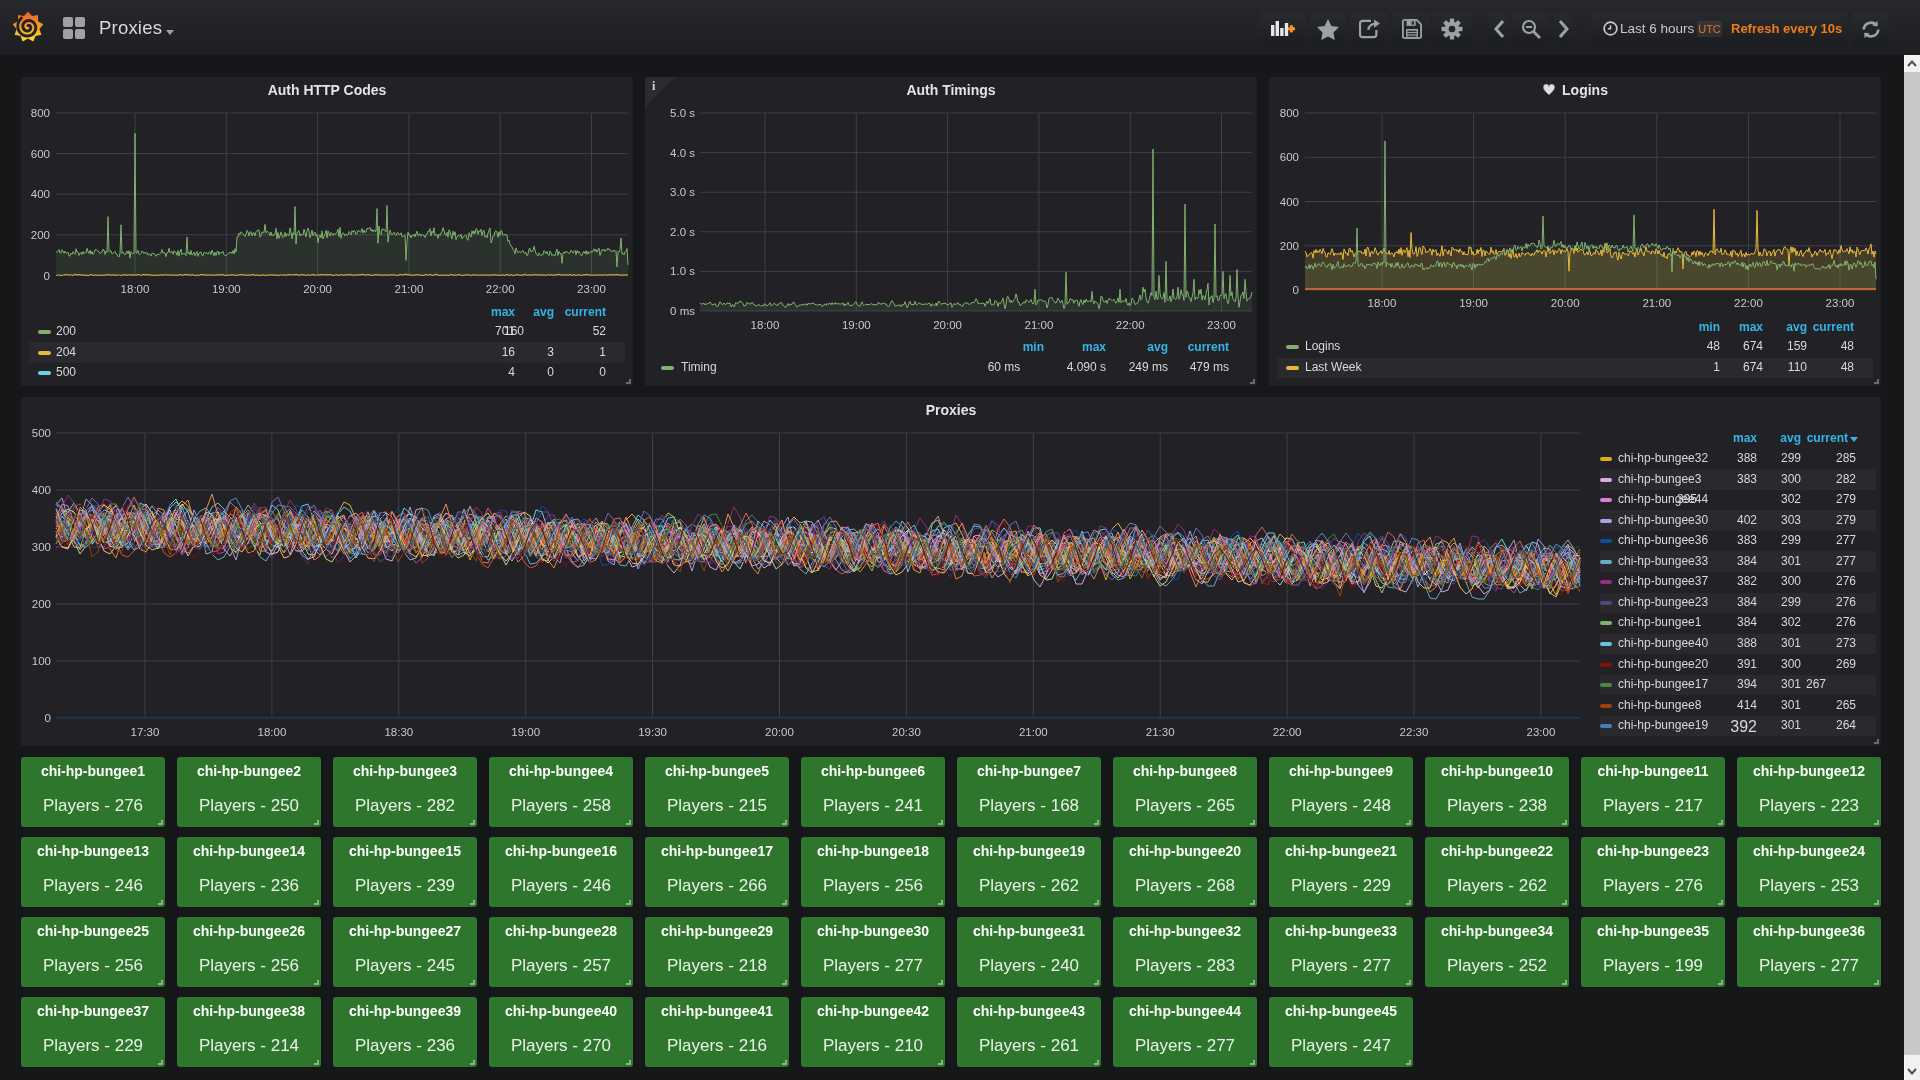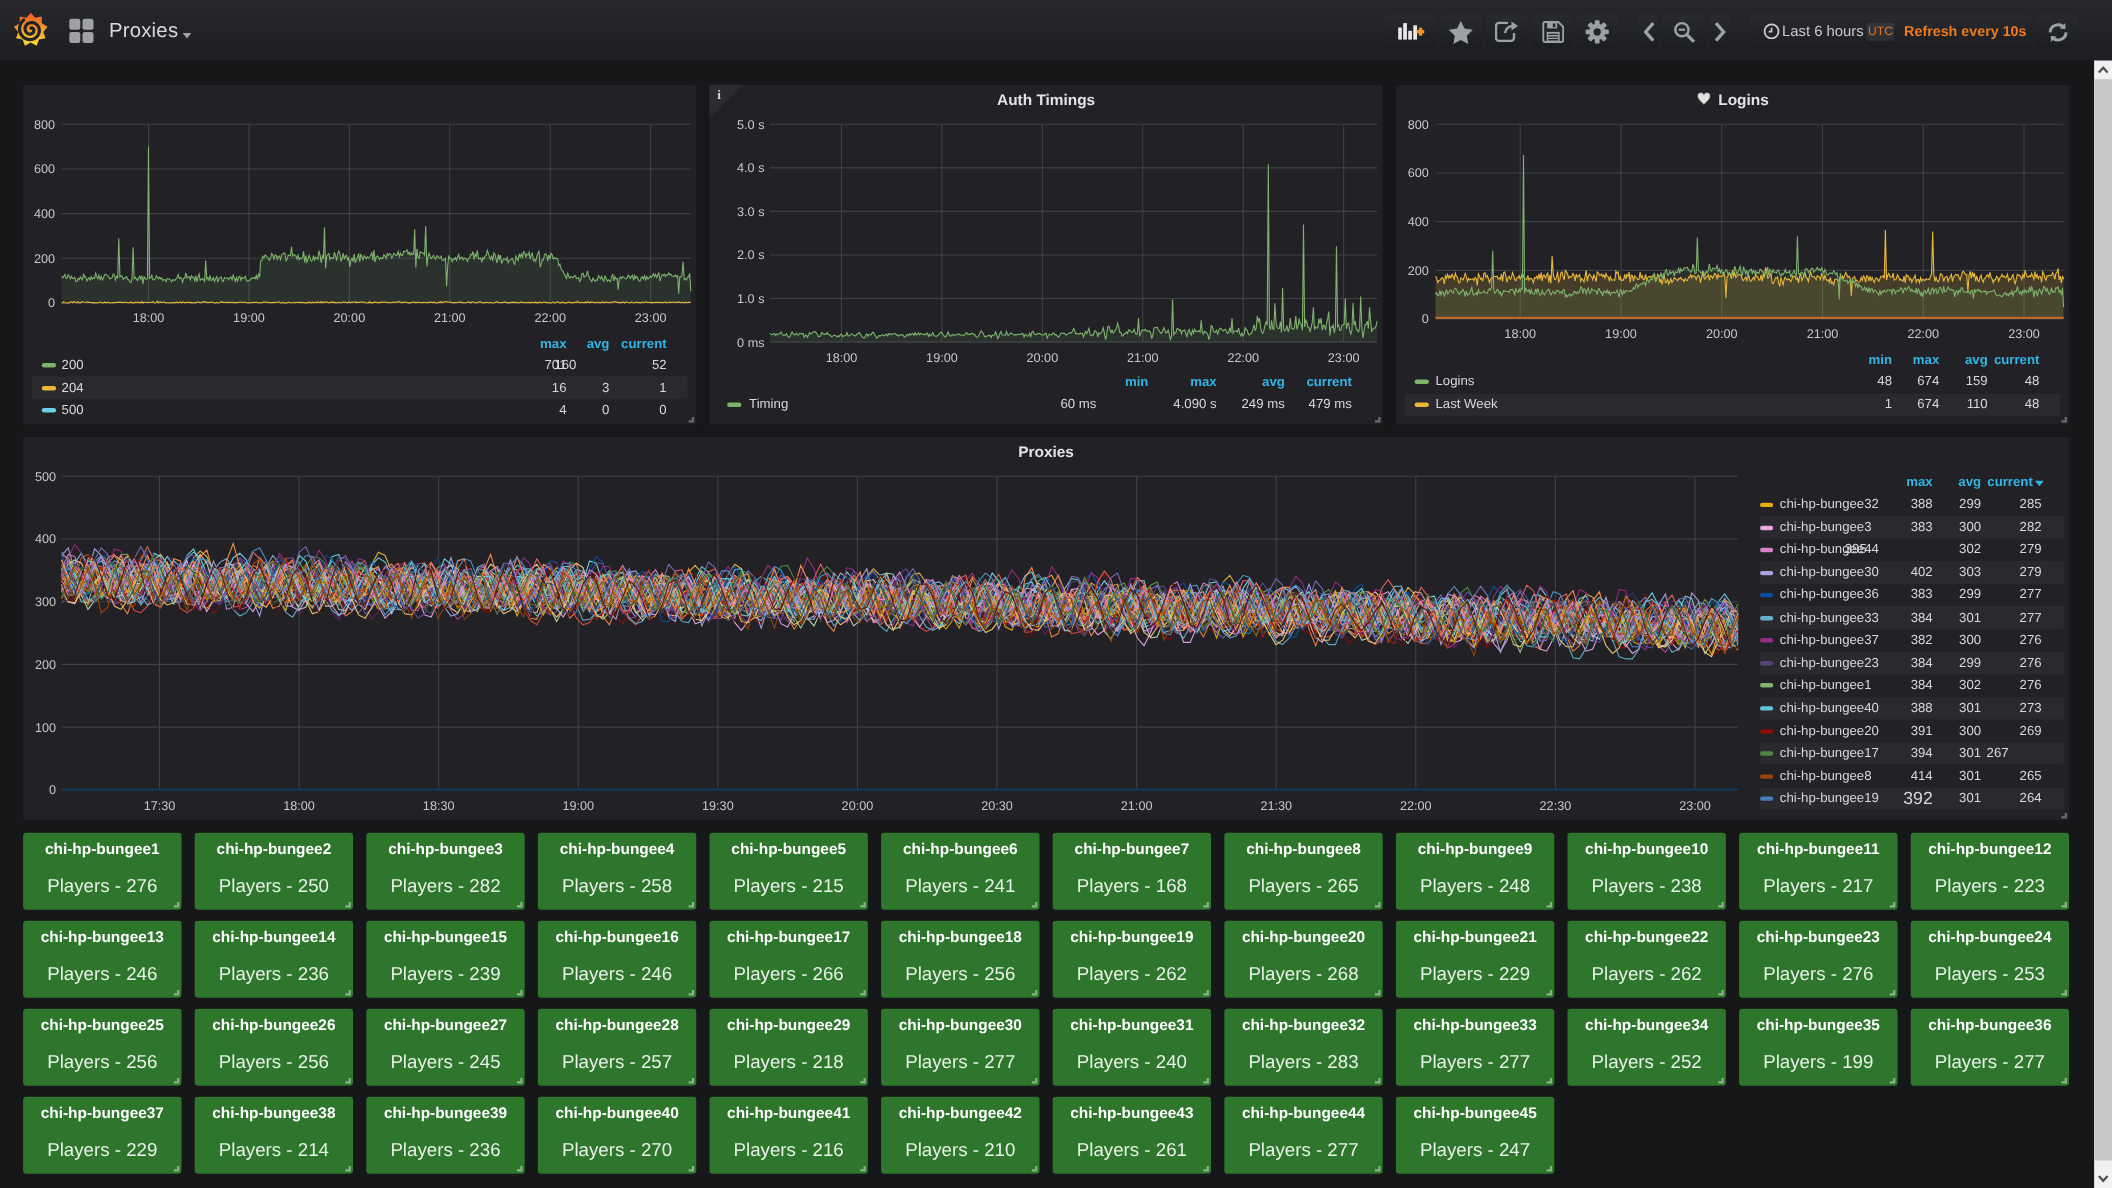--- a/index.html
+++ b/index.html
@@ -120,20 +120,21 @@
       <svg width="20" height="19" viewBox="0 0 22 20">
         <path d="M3 10 a8 8 0 0 1 14.5 -4.2" fill="none" stroke="#9da0a5" stroke-width="2.9"></path>
         <path d="M19 10 a8 8 0 0 1 -14.5 4.2" fill="none" stroke="#9da0a5" stroke-width="2.9"></path>
         <path d="M18.2 0.5 L18.2 6.5 L12.5 6 z" fill="#9da0a5"></path>
         <path d="M3.8 19.5 L3.8 13.5 L9.5 14 z" fill="#9da0a5"></path>
       </svg>
     </div>
 </div>
 
 <div class="panel" style="left:21px;top:77px;width:612px;height:309px">
+<div class="ptitle">Auth HTTP Codes</div>
 <svg width="612" height="309" style="position:absolute;left:0;top:0">
       <line x1="35" y1="36" x2="607" y2="36" stroke="#3f4147" stroke-width="1"></line>
       <line x1="35" y1="76.6" x2="607" y2="76.6" stroke="#3f4147" stroke-width="1"></line>
       <line x1="35" y1="117.2" x2="607" y2="117.2" stroke="#3f4147" stroke-width="1"></line>
       <line x1="35" y1="157.8" x2="607" y2="157.8" stroke="#3f4147" stroke-width="1"></line>
       <line x1="35" y1="198.5" x2="607" y2="198.5" stroke="#3f4147" stroke-width="1"></line>
       <line x1="114" y1="36" x2="114" y2="198.5" stroke="#3f4147" stroke-width="1"></line>
       <line x1="205.3" y1="36" x2="205.3" y2="198.5" stroke="#3f4147" stroke-width="1"></line>
       <line x1="296.6" y1="36" x2="296.6" y2="198.5" stroke="#3f4147" stroke-width="1"></line>
       <line x1="387.9" y1="36" x2="387.9" y2="198.5" stroke="#3f4147" stroke-width="1"></line>
@@ -207,21 +208,21 @@
       <text x="576.5" y="252" text-anchor="middle" font-size="11.5" fill="#c8c9ca" font-weight="normal">23:00</text>
       <path d="M55 226.2L56 226.9L57 227.2L58 226.6L59 226.1L60 228L61 226.6L62 227.2L63 226.7L64 226.3L65 224.9L66 226.4L67 227.8L68 227.5L69 227.6L70 226.5L71 228.6L72 229.5L73 229.2L74 226.8L75 224.7L76 226.3L77 227.5L78 227.3L79 225.9L80 227.6L81 227.6L82 226L83 226.1L84 226.7L85 226L86 229.8L87 228.2L88 227.6L89 229.8L90 227.8L91 225.4L92 226.6L93 226.3L94 224.8L95 224.7L96 224.5L97 225.4L98 226.7L99 229.1L100 228.6L101 228.4L102 225.3L103 226.1L104 227.2L105 226.6L106 226.9L107 225.3L108 226.9L109 227.4L110 228L111 229.3L112 228.8L113 227.7L114 227.8L115 228.3L116 229.3L117 228.2L118 229.1L119 227.3L120 226.7L121 228.9L122 228.5L123 228.3L124 227.4L125 225.5L126 228.6L127 228.3L128 227.4L129 226.6L130 226.6L131 228L132 228.1L133 228.4L134 226.5L135 226.6L136 225.1L137 226.2L138 228.1L139 229.5L140 230.3L141 230.2L142 227.9L143 226.5L144 228.8L145 227.2L146 227.3L147 227.4L148 225.3L149 225.2L150 227L151 228.5L152 230.3L153 229.4L154 228L155 228.5L156 228L157 227.3L158 227.5L159 228.2L160 227.5L161 226.7L162 228.3L163 226.3L164 226.5L165 227.3L166 226.4L167 226.6L168 226L169 226.3L170 227.8L171 227.2L172 228.4L173 227.9L174 227.2L175 227.5L176 227.5L177 229.5L178 229.1L179 227.5L180 227L181 228.4L182 226.4L183 227.5L184 226.7L185 226.2L186 227.8L187 225.6L188 227.5L189 226.9L190 225.5L191 227.4L192 226.1L193 226.7L194 227.1L195 226.8L196 227.3L197 226.4L198 225.8L199 228.8L200 226.8L201 228.4L202 227.1L203 225.3L204 227.8L205 228.4L206 228.8L207 228.2L208 227.8L209 226.6L210 225.3L211 224.8L212 227L213 227.9L214 229.3L215 229.3L216 226.7L217 224.8L218 227.7L219 228.7L220 227.7L221 227L222 228L223 227.3L224 227.6L225 227.6L226 226.6L227 226.9L228 227.8L229 227.7L230 227.4L231 227.8L232 227.8L233 225.6L234 225.6L235 227.3L236 226.6L237 227.2L238 226.1L239 226.1L240 227.2L241 226.8L242 228.8L243 229.6L244 229.4L245 227.8L246 225.2L247 223.6L248 225.1L249 226.3L250 229L251 229L252 228.5L253 228.5L254 227.8L255 227.9L256 229.9L257 227.6L258 228L259 227.7L260 224.7L261 227L262 230.8L263 229.2L264 226.2L265 224.3L266 227.5L267 227.5L268 227.5L269 227.7L270 224.3L271 227.4L272 227.9L273 226.6L274 225.7L275 226.5L276 226.9L277 227.5L278 227.2L279 227.5L280 226.8L281 227.3L282 227.1L283 227.1L284 226L285 226.6L286 229.4L287 226.9L288 227.5L289 228.6L290 228.4L291 226L292 228.9L293 225L294 224.1L295 226.4L296 227.2L297 227L298 226.5L299 226.2L300 226.2L301 226.8L302 227.4L303 227.6L304 227.6L305 226.1L306 225.9L307 230.3L308 228.3L309 226.6L310 227.2L311 227.7L312 226.2L313 225.5L314 227.6L315 227.3L316 228.1L317 229.5L318 228.9L319 226.7L320 225.6L321 226.1L322 226.1L323 226.2L324 227.7L325 227.2L326 226.1L327 225.9L328 225.4L329 225.7L330 224.2L331 221.6L332 223.2L333 226.6L334 226L335 226.4L336 227L337 225.7L338 226.5L339 226.2L340 229.3L341 226.4L342 224.2L343 226.4L344 224L345 221.5L346 227.1L347 228.3L348 227.2L349 227.6L350 223.7L351 223.9L352 225.4L353 229.5L354 225.5L355 226.6L356 225.9L357 223.8L358 221L359 225.8L360 231.8L361 227.8L362 220.1L363 219.4L364 222.5L365 225.4L366 223.2L367 225.7L368 224.6L369 222.7L370 221.4L371 216.8L372 220.1L373 225.2L374 225.2L375 228.6L376 228.3L377 226.3L378 226.2L379 224.8L380 226.2L381 222.9L382 223.1L383 224.5L384 225.3L385 224.5L386 222.4L387 225.5L388 227.1L389 226L390 212.2L391 228.1L392 226.6L393 223.1L394 222.8L395 223.7L396 222.3L397 223.8L398 223.8L399 224.2L400 224L401 225.5L402 230.9L403 227.8L404 221.4L405 220.6L406 221.1L407 220.4L408 222.7L409 223.9L410 225.7L411 226L412 223.5L413 220.9L414 223.3L415 225.7L416 225.1L417 223.1L418 227.1L419 231.6L420 228.6L421 195.2L422 227.2L423 225.5L424 225.7L425 221.7L426 221.9L427 223.4L428 222.7L429 226.4L430 223.5L431 223.4L432 223L433 226.1L434 229.4L435 224.5L436 222.6L437 226.1L438 227.6L439 223L440 225.8L441 222.2L442 224.5L443 224.1L444 224.5L445 223.5L446 225L447 214.2L448 224.6L449 226.8L450 224L451 224.8L452 225.7L453 227.1L454 231.7L455 228.1L456 219.1L457 219.7L458 223.6L459 225.1L460 224.8L461 223.2L462 226.5L463 223.4L464 221.4L465 221.9L466 222.6L467 223.9L468 222.9L469 222.3L470 224.6L471 226.3L472 225L473 220.8L474 225.4L475 212.2L476 225.9L477 224.2L478 224L479 223.7L480 224.7L481 221.3L482 226.3L483 228.4L484 225.8L485 228.4L486 227L487 220.9L488 222.4L489 223.9L490 227.1L491 227.5L492 226.1L493 225.7L494 221.9L495 218.1L496 223.1L497 221.4L498 210.2L499 215.1L500 212.2L501 220.7L502 225L503 226.2L504 223.4L505 218.9L506 215.7L507 218.5L508 72L509 220.2L510 222.9L511 214.2L512 221.9L513 222.6L514 198.4L515 216.2L516 220.8L517 221.8L518 221.5L519 215.5L520 225.4L521 184.5L522 222.3L523 223.9L524 222.2L525 218.9L526 224.8L527 221.6L528 211.9L529 221.1L530 222.1L531 222.2L532 219.9L533 210.2L534 222.4L535 219.6L536 212.7L537 217.3L538 217.9L539 223.4L540 127.1L541 220.3L542 213.9L543 216L544 220.6L545 220.8L546 224.6L547 220.4L548 215.8L549 202.3L550 222.7L551 220.1L552 221.2L553 221.2L554 212.7L555 217L556 212.2L557 223.2L558 218.7L559 219.3L560 222.8L561 216.6L562 212.5L563 206.3L564 228L565 220.1L566 220.7L567 218.6L568 225.7L569 220.7L570 146.9L571 219.9L572 218.7L573 223.5L574 223.5L575 218.5L576 218.4L577 217.8L578 194.4L579 221.9L580 217.3L581 216.6L582 223.2L583 226.7L584 223.4L585 198.4L586 218.8L587 214.9L588 222.4L589 223L590 224.7L591 221.3L592 192.4L593 219.9L594 230.3L595 224.5L596 218.2L597 217.8L598 214.9L599 221.6L600 202.3L601 214.5L602 224.2L603 222.4L604 221.3L605 221.4L606 219L607 215L607 234L55 234Z" fill="rgba(126,178,109,0.11)"></path>
       <path d="M55 226.2L56 226.9L57 227.2L58 226.6L59 226.1L60 228L61 226.6L62 227.2L63 226.7L64 226.3L65 224.9L66 226.4L67 227.8L68 227.5L69 227.6L70 226.5L71 228.6L72 229.5L73 229.2L74 226.8L75 224.7L76 226.3L77 227.5L78 227.3L79 225.9L80 227.6L81 227.6L82 226L83 226.1L84 226.7L85 226L86 229.8L87 228.2L88 227.6L89 229.8L90 227.8L91 225.4L92 226.6L93 226.3L94 224.8L95 224.7L96 224.5L97 225.4L98 226.7L99 229.1L100 228.6L101 228.4L102 225.3L103 226.1L104 227.2L105 226.6L106 226.9L107 225.3L108 226.9L109 227.4L110 228L111 229.3L112 228.8L113 227.7L114 227.8L115 228.3L116 229.3L117 228.2L118 229.1L119 227.3L120 226.7L121 228.9L122 228.5L123 228.3L124 227.4L125 225.5L126 228.6L127 228.3L128 227.4L129 226.6L130 226.6L131 228L132 228.1L133 228.4L134 226.5L135 226.6L136 225.1L137 226.2L138 228.1L139 229.5L140 230.3L141 230.2L142 227.9L143 226.5L144 228.8L145 227.2L146 227.3L147 227.4L148 225.3L149 225.2L150 227L151 228.5L152 230.3L153 229.4L154 228L155 228.5L156 228L157 227.3L158 227.5L159 228.2L160 227.5L161 226.7L162 228.3L163 226.3L164 226.5L165 227.3L166 226.4L167 226.6L168 226L169 226.3L170 227.8L171 227.2L172 228.4L173 227.9L174 227.2L175 227.5L176 227.5L177 229.5L178 229.1L179 227.5L180 227L181 228.4L182 226.4L183 227.5L184 226.7L185 226.2L186 227.8L187 225.6L188 227.5L189 226.9L190 225.5L191 227.4L192 226.1L193 226.7L194 227.1L195 226.8L196 227.3L197 226.4L198 225.8L199 228.8L200 226.8L201 228.4L202 227.1L203 225.3L204 227.8L205 228.4L206 228.8L207 228.2L208 227.8L209 226.6L210 225.3L211 224.8L212 227L213 227.9L214 229.3L215 229.3L216 226.7L217 224.8L218 227.7L219 228.7L220 227.7L221 227L222 228L223 227.3L224 227.6L225 227.6L226 226.6L227 226.9L228 227.8L229 227.7L230 227.4L231 227.8L232 227.8L233 225.6L234 225.6L235 227.3L236 226.6L237 227.2L238 226.1L239 226.1L240 227.2L241 226.8L242 228.8L243 229.6L244 229.4L245 227.8L246 225.2L247 223.6L248 225.1L249 226.3L250 229L251 229L252 228.5L253 228.5L254 227.8L255 227.9L256 229.9L257 227.6L258 228L259 227.7L260 224.7L261 227L262 230.8L263 229.2L264 226.2L265 224.3L266 227.5L267 227.5L268 227.5L269 227.7L270 224.3L271 227.4L272 227.9L273 226.6L274 225.7L275 226.5L276 226.9L277 227.5L278 227.2L279 227.5L280 226.8L281 227.3L282 227.1L283 227.1L284 226L285 226.6L286 229.4L287 226.9L288 227.5L289 228.6L290 228.4L291 226L292 228.9L293 225L294 224.1L295 226.4L296 227.2L297 227L298 226.5L299 226.2L300 226.2L301 226.8L302 227.4L303 227.6L304 227.6L305 226.1L306 225.9L307 230.3L308 228.3L309 226.6L310 227.2L311 227.7L312 226.2L313 225.5L314 227.6L315 227.3L316 228.1L317 229.5L318 228.9L319 226.7L320 225.6L321 226.1L322 226.1L323 226.2L324 227.7L325 227.2L326 226.1L327 225.9L328 225.4L329 225.7L330 224.2L331 221.6L332 223.2L333 226.6L334 226L335 226.4L336 227L337 225.7L338 226.5L339 226.2L340 229.3L341 226.4L342 224.2L343 226.4L344 224L345 221.5L346 227.1L347 228.3L348 227.2L349 227.6L350 223.7L351 223.9L352 225.4L353 229.5L354 225.5L355 226.6L356 225.9L357 223.8L358 221L359 225.8L360 231.8L361 227.8L362 220.1L363 219.4L364 222.5L365 225.4L366 223.2L367 225.7L368 224.6L369 222.7L370 221.4L371 216.8L372 220.1L373 225.2L374 225.2L375 228.6L376 228.3L377 226.3L378 226.2L379 224.8L380 226.2L381 222.9L382 223.1L383 224.5L384 225.3L385 224.5L386 222.4L387 225.5L388 227.1L389 226L390 212.2L391 228.1L392 226.6L393 223.1L394 222.8L395 223.7L396 222.3L397 223.8L398 223.8L399 224.2L400 224L401 225.5L402 230.9L403 227.8L404 221.4L405 220.6L406 221.1L407 220.4L408 222.7L409 223.9L410 225.7L411 226L412 223.5L413 220.9L414 223.3L415 225.7L416 225.1L417 223.1L418 227.1L419 231.6L420 228.6L421 195.2L422 227.2L423 225.5L424 225.7L425 221.7L426 221.9L427 223.4L428 222.7L429 226.4L430 223.5L431 223.4L432 223L433 226.1L434 229.4L435 224.5L436 222.6L437 226.1L438 227.6L439 223L440 225.8L441 222.2L442 224.5L443 224.1L444 224.5L445 223.5L446 225L447 214.2L448 224.6L449 226.8L450 224L451 224.8L452 225.7L453 227.1L454 231.7L455 228.1L456 219.1L457 219.7L458 223.6L459 225.1L460 224.8L461 223.2L462 226.5L463 223.4L464 221.4L465 221.9L466 222.6L467 223.9L468 222.9L469 222.3L470 224.6L471 226.3L472 225L473 220.8L474 225.4L475 212.2L476 225.9L477 224.2L478 224L479 223.7L480 224.7L481 221.3L482 226.3L483 228.4L484 225.8L485 228.4L486 227L487 220.9L488 222.4L489 223.9L490 227.1L491 227.5L492 226.1L493 225.7L494 221.9L495 218.1L496 223.1L497 221.4L498 210.2L499 215.1L500 212.2L501 220.7L502 225L503 226.2L504 223.4L505 218.9L506 215.7L507 218.5L508 72L509 220.2L510 222.9L511 214.2L512 221.9L513 222.6L514 198.4L515 216.2L516 220.8L517 221.8L518 221.5L519 215.5L520 225.4L521 184.5L522 222.3L523 223.9L524 222.2L525 218.9L526 224.8L527 221.6L528 211.9L529 221.1L530 222.1L531 222.2L532 219.9L533 210.2L534 222.4L535 219.6L536 212.7L537 217.3L538 217.9L539 223.4L540 127.1L541 220.3L542 213.9L543 216L544 220.6L545 220.8L546 224.6L547 220.4L548 215.8L549 202.3L550 222.7L551 220.1L552 221.2L553 221.2L554 212.7L555 217L556 212.2L557 223.2L558 218.7L559 219.3L560 222.8L561 216.6L562 212.5L563 206.3L564 228L565 220.1L566 220.7L567 218.6L568 225.7L569 220.7L570 146.9L571 219.9L572 218.7L573 223.5L574 223.5L575 218.5L576 218.4L577 217.8L578 194.4L579 221.9L580 217.3L581 216.6L582 223.2L583 226.7L584 223.4L585 198.4L586 218.8L587 214.9L588 222.4L589 223L590 224.7L591 221.3L592 192.4L593 219.9L594 230.3L595 224.5L596 218.2L597 217.8L598 214.9L599 221.6L600 202.3L601 214.5L602 224.2L603 222.4L604 221.3L605 221.4L606 219L607 215" fill="none" stroke="#7EB26D" stroke-width="1"></path>
     </svg>
 <div style="position:absolute;left:319px;top:263.0px;width:80px;text-align:right;color:#33b5e5;font-weight:bold;font-size:12px">min</div>
     <div style="position:absolute;left:381px;top:263.0px;width:80px;text-align:right;color:#33b5e5;font-weight:bold;font-size:12px">max</div>
     <div style="position:absolute;left:443px;top:263.0px;width:80px;text-align:right;color:#33b5e5;font-weight:bold;font-size:12px">avg</div>
     <div style="position:absolute;left:504px;top:263.0px;width:80px;text-align:right;color:#33b5e5;font-weight:bold;font-size:12px">current</div>
     <div style="position:absolute;left:16px;top:289.0px;width:13px;height:4px;border-radius:2px;background:#7EB26D"></div>
     <div style="position:absolute;left:36px;top:283.0px;font-size:12px;color:#d8d9da">Timing</div>
-    <div style="position:absolute;left:319px;top:283.0px;width:80px;text-align:left;color:#d8d9da;font-weight:normal;font-size:12px">60 ms</div>
+    <div style="position:absolute;left:319px;top:283.0px;width:80px;text-align:center;color:#d8d9da;font-weight:normal;font-size:12px">60 ms</div>
     <div style="position:absolute;left:381px;top:283.0px;width:80px;text-align:right;color:#d8d9da;font-weight:normal;font-size:12px">4.090 s</div>
     <div style="position:absolute;left:443px;top:283.0px;width:80px;text-align:right;color:#d8d9da;font-weight:normal;font-size:12px">249 ms</div>
     <div style="position:absolute;left:504px;top:283.0px;width:80px;text-align:right;color:#d8d9da;font-weight:normal;font-size:12px">479 ms</div>
 <div class="rhd"></div>
 </div>
 
 <div class="panel" style="left:1269px;top:77px;width:612px;height:309px">
 <div class="ptitle"><svg width="14" height="12" viewBox="0 0 24 21" style="vertical-align:-1px;margin-right:6px">
         <path d="M12 19 C6 13.5 2.4 10 2.4 6.2 A4.7 4.7 0 0 1 12 4.6 A4.7 4.7 0 0 1 21.6 6.2 C21.6 10 18 13.5 12 19 Z" fill="#e0e0e1" stroke="#9a9a9a" stroke-width="1.2"></path>
       </svg>Logins</div>

